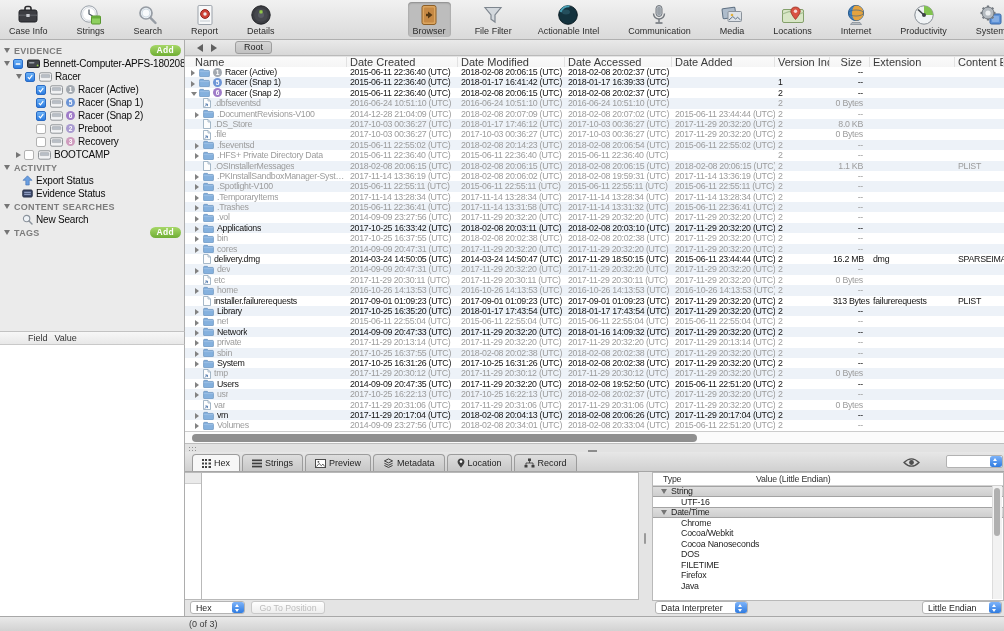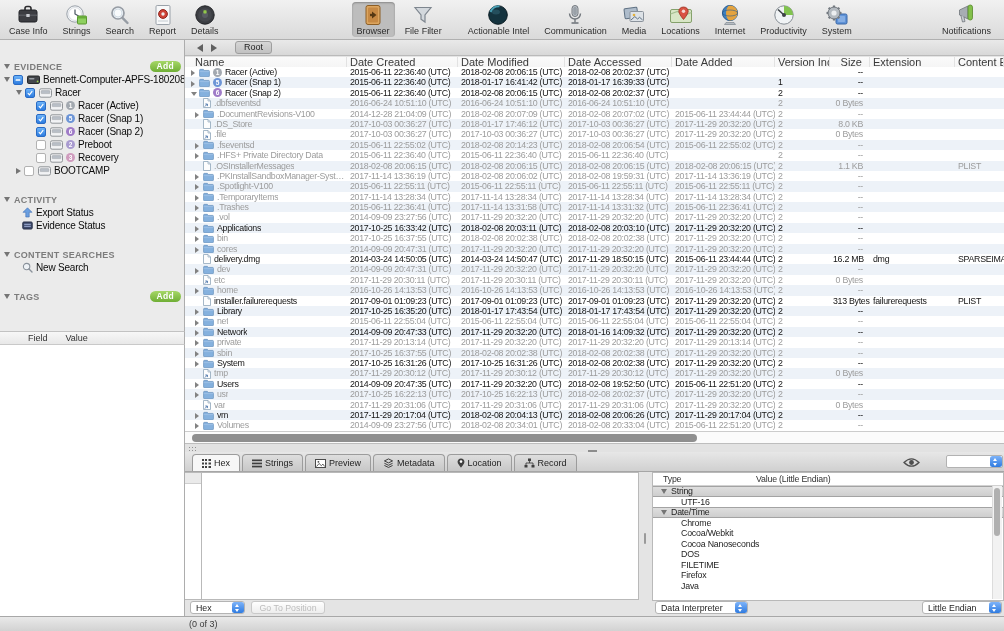--- a/index.html
+++ b/index.html
@@ -2,51 +2,51 @@
 <html><head>
 <meta charset="utf-8">
 <style>
   html,body{margin:0;padding:0;background:#e4e4e4;font-family:"Liberation Sans","DejaVu Sans",sans-serif;}
   #window{position:relative;width:1004px;height:631px;overflow:hidden;background:#e4e4e4;}
 
   
   #toolbar{position:absolute;left:0;top:0;width:1004px;height:40px;box-sizing:border-box;
     background:linear-gradient(#f1f1f1,#dadada);border-bottom:1px solid #b0b0b0;
     display:flex;align-items:flex-start;padding:2px 8px 0 4px;}
-  .tb-group{display:flex;gap:5px;text-align:center;}
+  .tb-group{display:flex;gap:19px;text-align:center;}
   .tb-group.views{margin-left:128px;}
   .tb-group.categories{margin-left:16px;}
   .tb-right{margin-left:auto;display:flex;}
   .tb-item{display:flex;flex-direction:column;align-items:center;padding:1px 5px;border-radius:4px;}
   .tb-item.selected{background:#bdbdbd;box-shadow:inset 0 1px 2px rgba(0,0,0,.28);}
   .tb-icon{height:23px;display:flex;align-items:center;}
   .tb-label{font-size:9px;color:#2d2d2d;line-height:10px;white-space:nowrap;}
 
   
   #sidebar{position:absolute;left:0;top:40px;width:185px;height:291px;box-sizing:border-box;
     background:#ebebeb;border-right:1px solid #adadad;padding-top:4px;overflow:hidden;}
-  .sec-h{display:flex;align-items:center;height:13px;padding:0 3px 0 4px;font-size:9px;font-weight:bold;color:#7c7c7c;letter-spacing:.3px;margin-top:16px;}
+  .sec-h{display:flex;align-items:center;height:13px;padding:0 3px 0 4px;font-size:9px;font-weight:bold;color:#7c7c7c;letter-spacing:.3px;}
   .sec-h .tri{margin-right:4px;}
   .add-pill{margin-left:auto;background:linear-gradient(#a6d767,#6fae35);color:#fff;font-size:8.5px;font-weight:bold;
     border-radius:6px;padding:0 7px;height:11px;line-height:11px;}
   .tree-row{display:flex;align-items:center;height:13px;font-size:10px;color:#0c0c0c;letter-spacing:-.2px;white-space:nowrap;overflow:hidden;}
   .side-item{display:flex;align-items:center;height:13px;font-size:10px;color:#0c0c0c;padding-left:22px;letter-spacing:-.2px;}
   .tri{width:0;height:0;flex:none;}
   .tri.r{border-left:5px solid #757575;border-top:3.5px solid transparent;border-bottom:3.5px solid transparent;}
   .tri.d{border-top:5px solid #757575;border-left:3.5px solid transparent;border-right:3.5px solid transparent;}
   .cb{width:10px;height:10px;border-radius:2px;box-sizing:border-box;flex:none;margin-right:4px;display:flex;align-items:center;justify-content:center;}
   .cb.on{background:linear-gradient(#6db3f8,#2d7ce0);border:1px solid #2a6bc4;}
   .cb.off{background:#fff;border:1px solid #b2b2b2;}
   .ficon{flex:none;margin-right:3px;display:flex;align-items:center;}
   .badge{width:9px;height:9px;border-radius:50%;color:#fff;font-size:6.5px;font-weight:bold;text-align:center;line-height:9px;flex:none;margin-right:3px;}
 
   #fv-head{position:absolute;left:0;top:331px;width:185px;height:14px;box-sizing:border-box;
     background:linear-gradient(#f7f7f7,#e8e8e8);border-top:1px solid #c2c2c2;border-bottom:1px solid #c9c9c9;border-right:1px solid #adadad;
     display:flex;align-items:center;font-size:9px;color:#333;}
-  #fv-head .f{margin-left:28px;} #fv-head .v{margin-left:18px;}
+  #fv-head .f{margin-left:28px;} #fv-head .v{margin-left:7px;}
   #fv-body{position:absolute;left:0;top:345px;width:185px;height:271px;box-sizing:border-box;background:#fff;border-right:1px solid #adadad;}
 
   
   #nav{position:absolute;left:185px;top:40px;width:819px;height:16px;box-sizing:border-box;
     background:linear-gradient(#e9e9e9,#d8d8d8);border-bottom:1px solid #bababa;display:flex;align-items:center;padding-left:12px;}
   .nav-tri{width:0;height:0;margin-right:8px;}
   .nav-tri.left{border-right:6px solid #606060;border-top:4px solid transparent;border-bottom:4px solid transparent;}
   .nav-tri.right{border-left:6px solid #606060;border-top:4px solid transparent;border-bottom:4px solid transparent;}
   #root-chip{margin-left:10px;background:linear-gradient(#d6d6d6,#c1c1c1);border:1px solid #9e9e9e;border-radius:3px;
     font-size:9px;color:#1f1f1f;padding:0 8px;height:11px;line-height:11px;}

